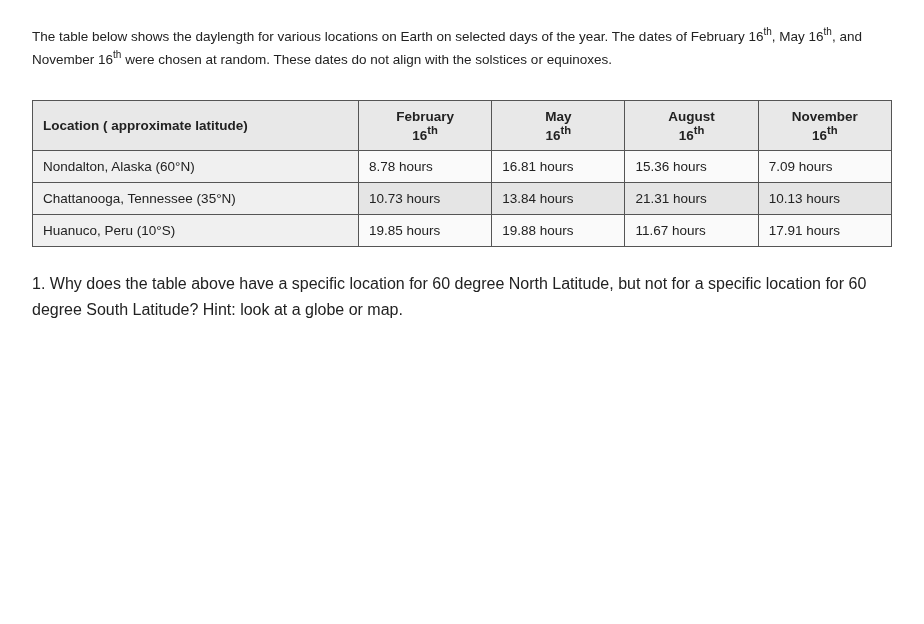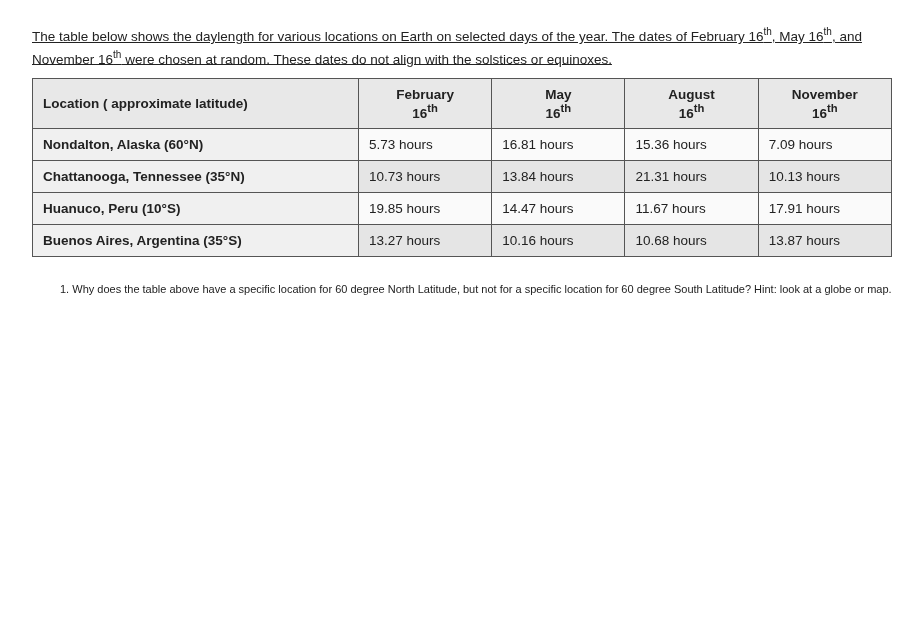--- a/index.html
+++ b/index.html
@@ -14,23 +14,22 @@
       font-size: 14px;
       color: #222;
       width: 924px;
       min-height: 624px;
       padding: 24px 32px;
     }
 
     .intro-text {
       font-size: 13.5px;
       line-height: 1.5;
-      margin-bottom: 8px;
+      margin-bottom: 30px;
       max-width: 860px;
-      text-decoration: underline;
     }
 
     .intro-text sup {
       font-size: 10px;
     }
 
     table {
       border-collapse: collapse;
       width: 100%;
       max-width: 860px;
@@ -50,37 +49,36 @@
     thead th {
       background: #e8e8e8;
       font-weight: bold;
     }
 
     thead th:first-child {
       text-align: left;
     }
 
     tbody td:first-child {
-      font-weight: bold;
+      font-weight: normal;
       background: #f0f0f0;
     }
 
     tbody td {
       background: #e5e5e5;
     }
 
     tbody tr:nth-child(odd) td:not(:first-child) {
       background: #fafafa;
     }
 
     .question-text {
-      font-size: 11px;
+      font-size: 16px;
       line-height: 1.6;
       max-width: 860px;
-      margin-left: 28px;
     }
   </style>
 </head>
 <body>
 
 <p class="intro-text">
   <span>The table below shows the daylength for various locations on Earth on selected days of the year. The dates of February 16</span><sup>th</sup><span>, May 16</span><sup>th</sup><span>, and November 16</span><sup>th</sup><span> were chosen at random. These dates do not align with the solstices or equinoxes.</span>
 </p>
 
 <table>
@@ -99,45 +97,38 @@
         August<br>16<sup>th</sup>
       </th>
       <th>
         November<br>16<sup>th</sup>
       </th>
     </tr>
   </thead>
   <tbody id="table-body">
   <tr>
         <td>Nondalton, Alaska (60°N)</td>
-        <td>5.73 hours</td>
+        <td>8.78 hours</td>
         <td>16.81 hours</td>
         <td>15.36 hours</td>
         <td>7.09 hours</td>
       </tr>
       <tr>
         <td>Chattanooga, Tennessee (35°N)</td>
         <td>10.73 hours</td>
         <td>13.84 hours</td>
         <td>21.31 hours</td>
         <td>10.13 hours</td>
       </tr>
       <tr>
         <td>Huanuco, Peru (10°S)</td>
         <td>19.85 hours</td>
-        <td>14.47 hours</td>
+        <td>19.88 hours</td>
         <td>11.67 hours</td>
         <td>17.91 hours</td>
-      </tr>
-      <tr>
-        <td>Buenos Aires, Argentina (35°S)</td>
-        <td>13.27 hours</td>
-        <td>10.16 hours</td>
-        <td>10.68 hours</td>
-        <td>13.87 hours</td>
       </tr>
     </tbody>
 </table>
 
 <p class="question-text">
   <span>1.</span>
   <span>Why does the table above have a specific location for 60 degree North Latitude, but not for a specific location for 60 degree South Latitude? Hint: look at a globe or map.</span>
 </p>
 
 </body></html>

